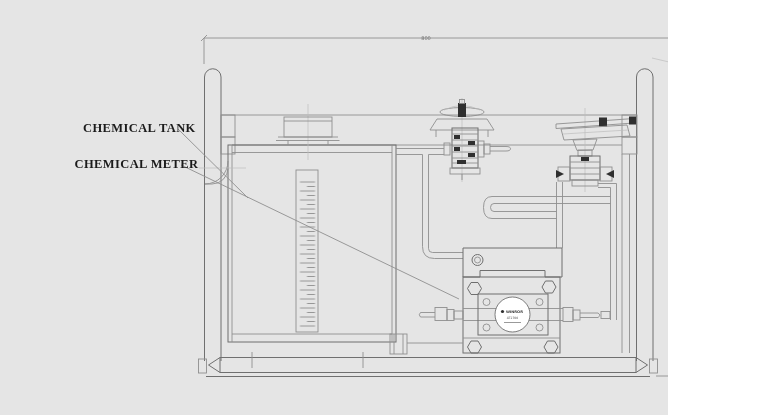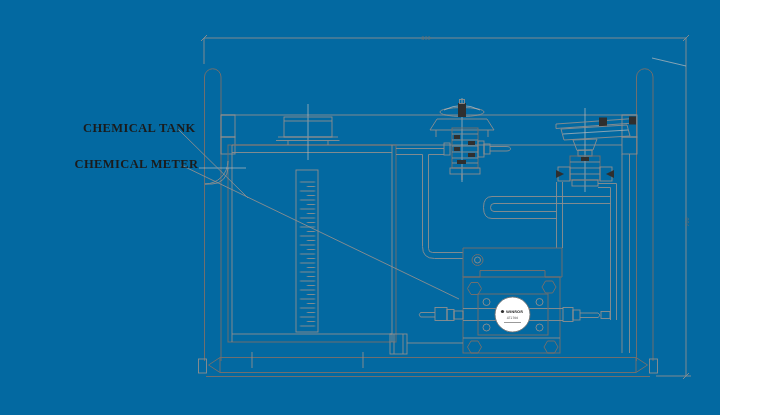--- a/index.html
+++ b/index.html
@@ -1,16 +1,16 @@
 <!DOCTYPE html>
 <html><head>
 <meta charset="utf-8">
 <style>
   html,body { margin:0; padding:0; background:#ffffff; }
-  .stage { position:relative; width:720px; height:415px; background:#0369a1; overflow:hidden;
+  .stage { position:relative; width:668px; height:415px; background:#e5e5e5; overflow:hidden;
            font-family:"Liberation Sans", sans-serif; }
   svg { position:absolute; left:0; top:0; }
 
   
   .s  { stroke:#8f8f8f; stroke-width:0.9; fill:none; }
   .s2 { stroke:#6f6f6f; stroke-width:1;   fill:none; }
   .sl { stroke:#bdbdbd; stroke-width:0.7; fill:none; }
   .f  { fill:#2f2f2f; stroke:none; }
   .fw { fill:#ffffff; stroke:#6f6f6f; stroke-width:0.9; }
 

